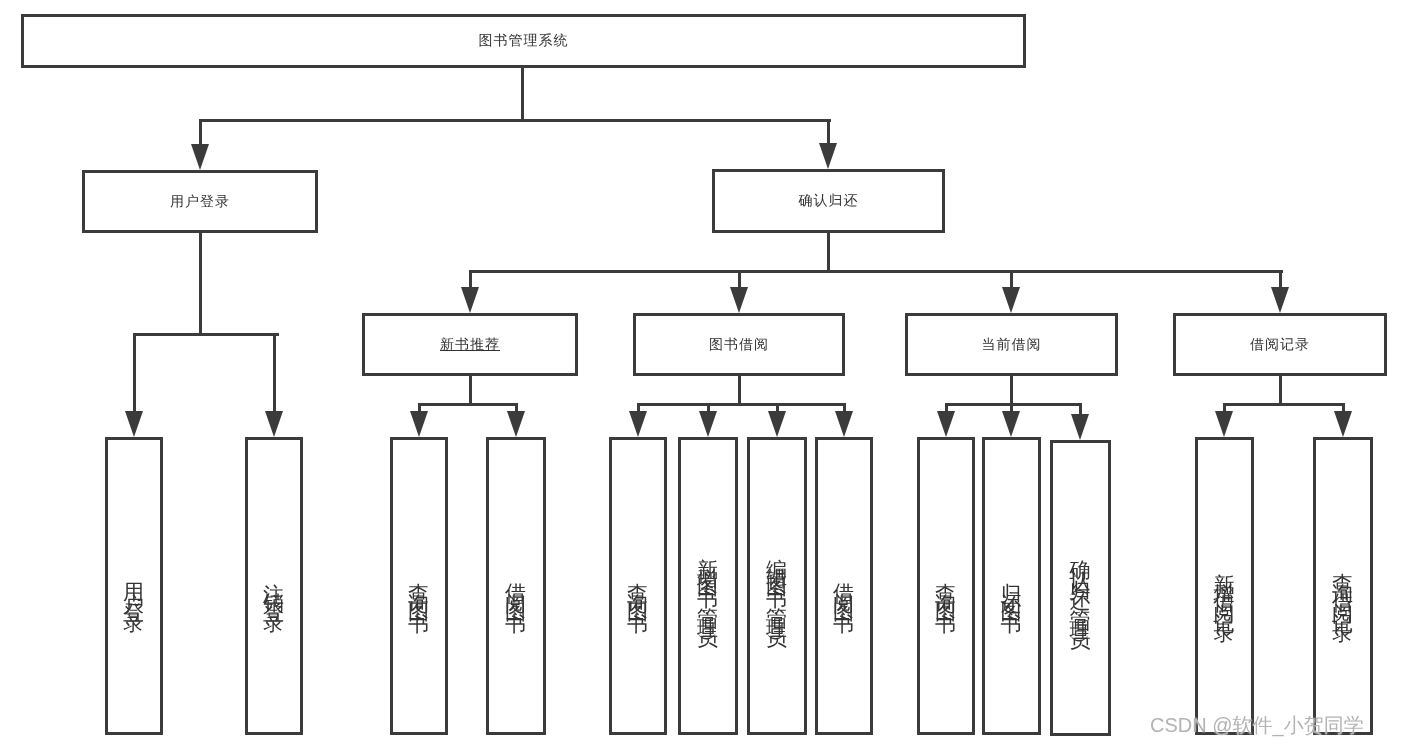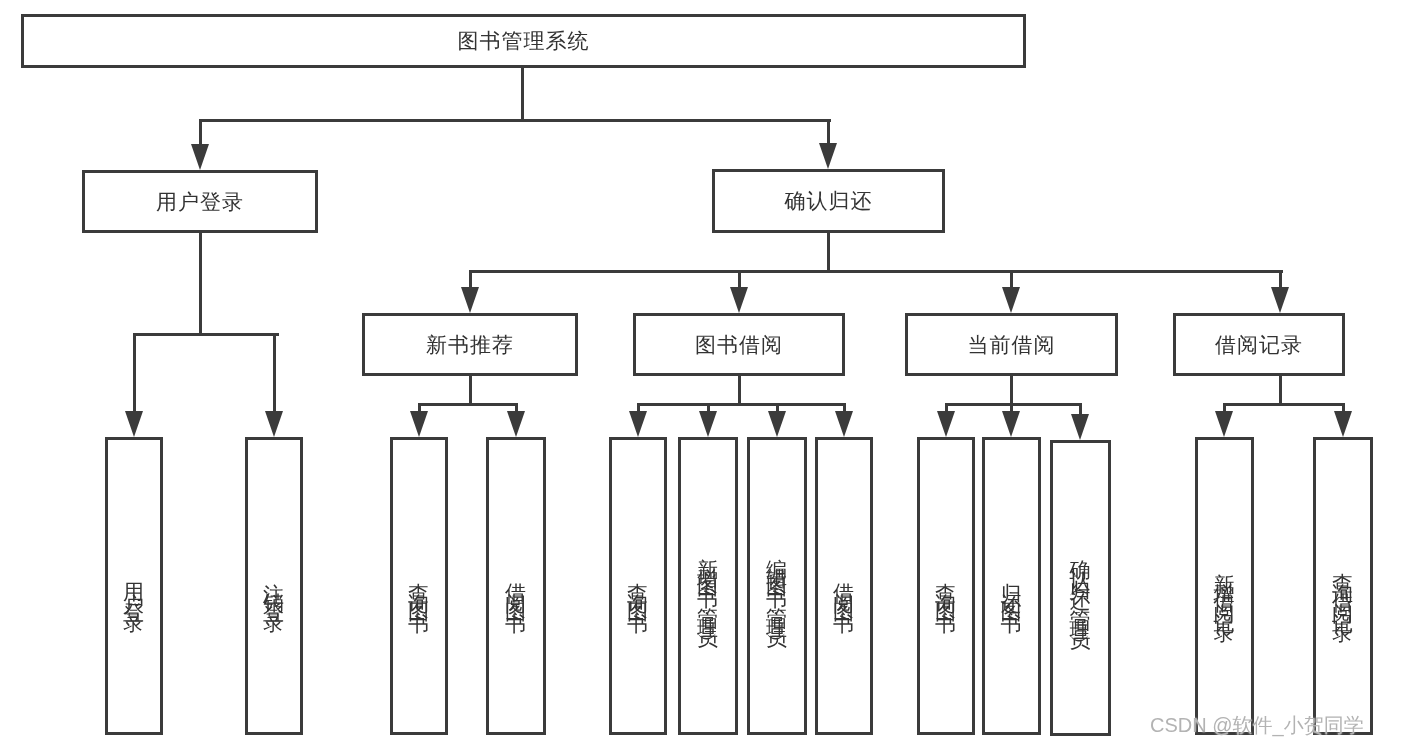--- a/index.html
+++ b/index.html
@@ -21,21 +21,21 @@
     position:absolute;
     box-sizing:border-box;
     border:3px solid var(--line);
     background:#fff;
     display:flex;
     align-items:center;
     justify-content:center;
     color:var(--text);
   }
   .hnode{
-    font-size:21px;
+    font-size:14px;
     letter-spacing:1px;
   }
   .hnode span{white-space:nowrap;}
   .vnode span{
     writing-mode:vertical-rl;
     text-orientation:mixed;
     font-size:21px;
     letter-spacing:10px;
     line-height:1;
     white-space:nowrap;
@@ -126,30 +126,30 @@
     <span>图书管理系统</span>
   </div>
 
   <div class="hnode" style="left:82px;top:170px;width:236px;height:63px;">
     <span>用户登录</span>
   </div>
   <div class="hnode" style="left:712px;top:169px;width:233px;height:64px;">
     <span>确认归还</span>
   </div>
 
-  <div class="hnode" style="left:362px;top:313px;width:216px;height:63px;">
+  <div class="hnode" style="left:362px;top:313px;width:216px;height:63px;text-decoration:underline;">
     <span>新书推荐</span>
   </div>
   <div class="hnode" style="left:905px;top:313px;width:213px;height:63px;">
     <span>当前借阅</span>
   </div>
   <div class="hnode" style="left:633px;top:313px;width:212px;height:63px;">
     <span>图书借阅</span>
   </div>
-  <div class="hnode" style="left:1173px;top:313px;width:172px;height:63px;">
+  <div class="hnode" style="left:1173px;top:313px;width:214px;height:63px;">
     <span>借阅记录</span>
   </div>
 
   <div class="vnode" style="left:105px;top:437px;width:58px;height:298px;">
     <span>用户登录</span>
   </div>
   <div class="vnode" style="left:245px;top:437px;width:58px;height:298px;">
     <span>注销登录</span>
   </div>
 

